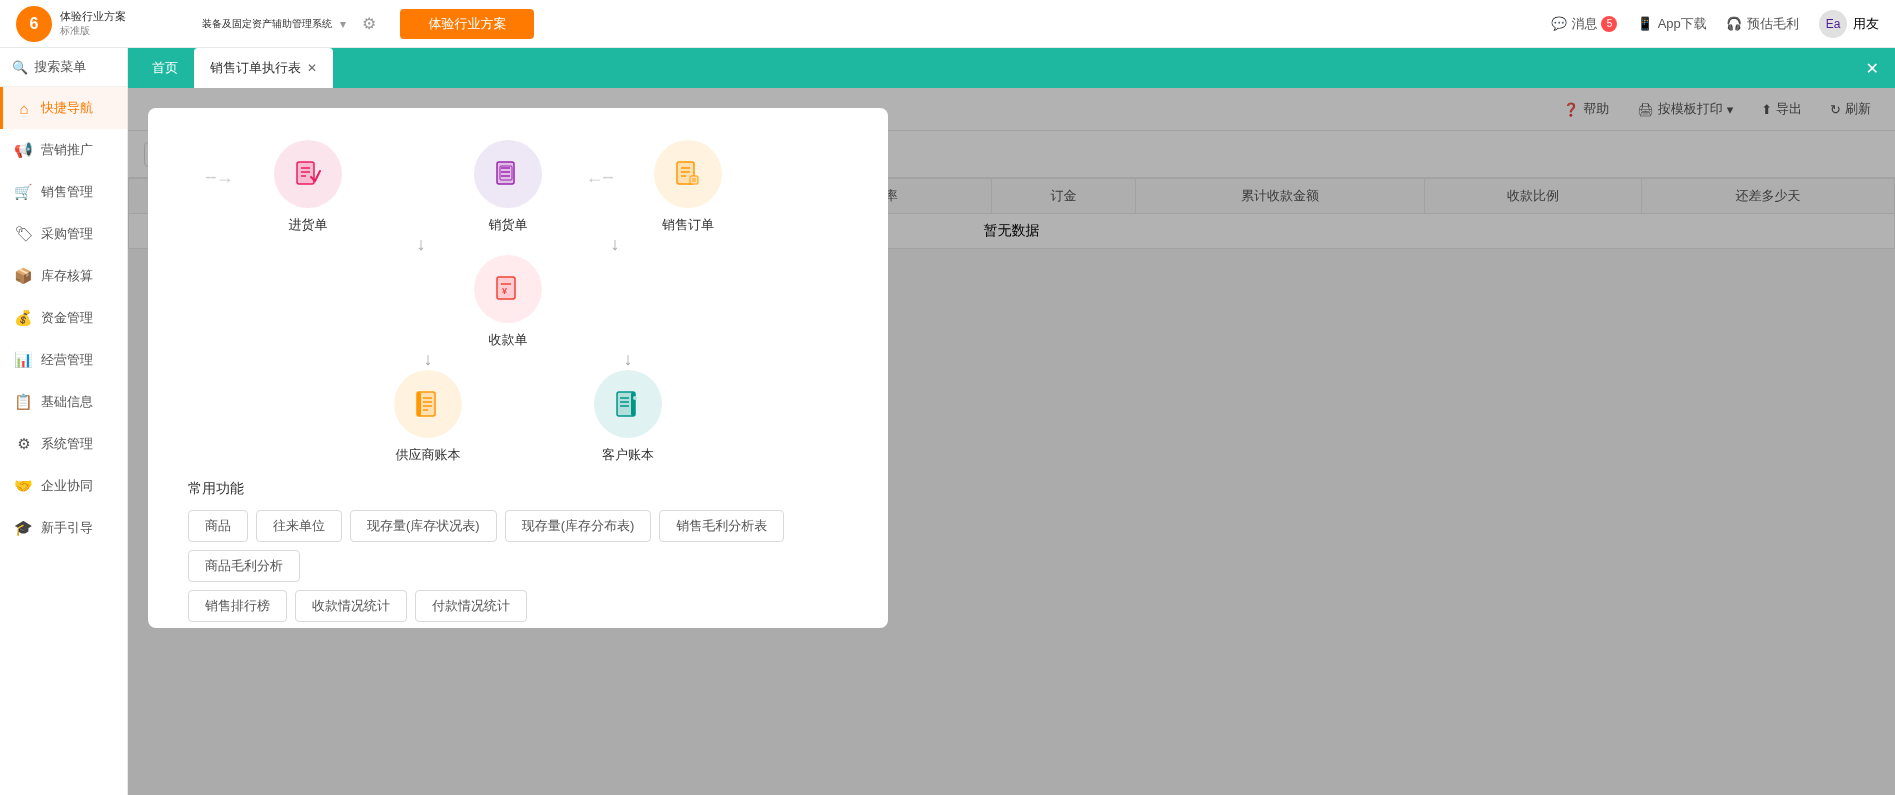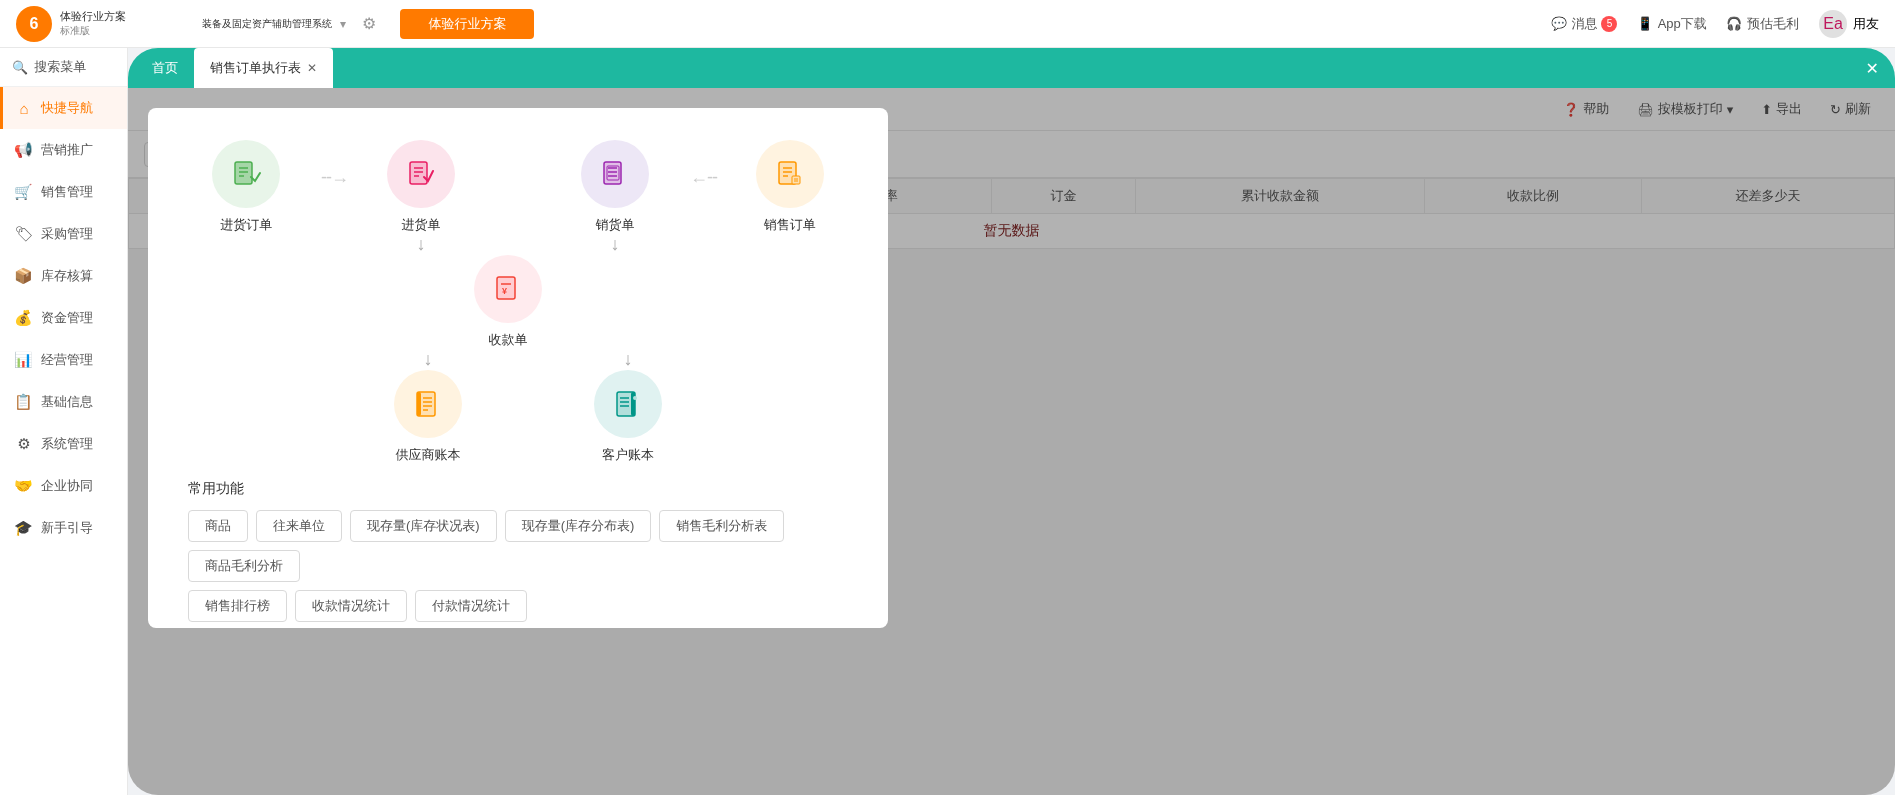--- a/index.html
+++ b/index.html
@@ -86,22 +86,22 @@
       justify-content: center;
     }
     .avatar-circle {
       width: 28px;
       height: 28px;
       border-radius: 50%;
       background: #e0e0e0;
       display: flex;
       align-items: center;
       justify-content: center;
-      font-size: 16px;
-      color: #be185d;
+      font-size: 12px;
+      color: #4c1d95;
     }
 
     
     .main-layout {
       display: flex;
       height: calc(795px - 48px);
     }
 
     
     .sidebar {
@@ -145,21 +145,20 @@
       justify-content: center;
       font-size: 15px;
     }
 
     
     .content-area {
       flex: 1;
       display: flex;
       flex-direction: column;
       overflow: hidden;
-      border-radius: 30px;
     }
 
     
     .tab-bar {
       background: #1eb8a0;
       display: flex;
       align-items: center;
       height: 40px;
       padding: 0 8px;
     }
@@ -278,21 +277,21 @@
       padding: 8px 12px;
       text-align: center;
       color: #555;
       font-weight: 500;
       white-space: nowrap;
     }
     .data-table td {
       border: 1px solid #e8e8e8;
       padding: 8px 12px;
       text-align: center;
-      color: #7f1d1d;
+      color: #000000;
       font-family: Liberation Serif, serif;
     }
     .no-data {
       text-align: center;
       padding: 40px;
       color: #999;
       font-size: 14px;
       background: #fff;
     }
 
@@ -579,32 +578,20 @@
         </table>
       </div>
 
       <div class="overlay">
         <div class="modal">
 
           <div class="flow-diagram">
 
             <div style="display:flex; align-items:center; justify-content:flex-start; gap:0;">
 
-              <div class="flow-node">
-                <div class="flow-circle green">
-                  <svg width="30" height="30" viewBox="0 0 30 30" fill="none" xmlns="http://www.w3.org/2000/svg">
-                    <rect x="4" y="3" width="17" height="22" rx="2" fill="#a5d6a7" stroke="#4caf50" stroke-width="1.5"></rect>
-                    <line x1="8" y1="9" x2="17" y2="9" stroke="#4caf50" stroke-width="1.5"></line>
-                    <line x1="8" y1="13" x2="17" y2="13" stroke="#4caf50" stroke-width="1.5"></line>
-                    <line x1="8" y1="17" x2="13" y2="17" stroke="#4caf50" stroke-width="1.5"></line>
-                    <polyline points="20,18 24,22 29,14" stroke="#4caf50" stroke-width="2" fill="none" stroke-linecap="round"></polyline>
-                  </svg>
-                </div>
-                <span class="flow-node-label">进货订单</span>
-              </div>
 
               <div style="display:flex;align-items:center;margin-bottom:20px;color:#ccc;font-size:18px;letter-spacing:-3px;width:60px;justify-content:center;">- - →</div>
 
               <div class="flow-node">
                 <div class="flow-circle pink">
                   <svg width="30" height="30" viewBox="0 0 30 30" fill="none">
                     <rect x="4" y="3" width="17" height="22" rx="2" fill="#f8bbd0" stroke="#e91e63" stroke-width="1.5"></rect>
                     <line x1="8" y1="9" x2="17" y2="9" stroke="#e91e63" stroke-width="1.5"></line>
                     <line x1="8" y1="13" x2="17" y2="13" stroke="#e91e63" stroke-width="1.5"></line>
                     <line x1="8" y1="17" x2="13" y2="17" stroke="#e91e63" stroke-width="1.5"></line>

